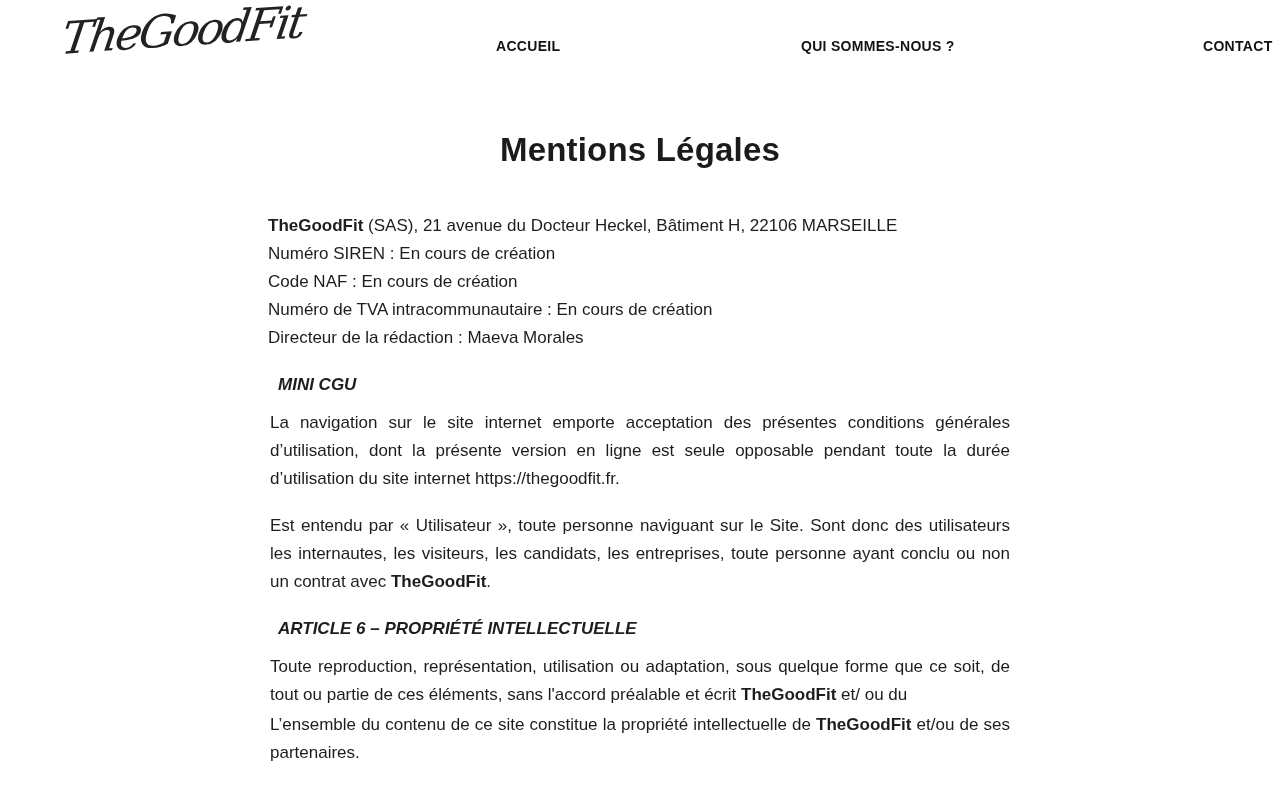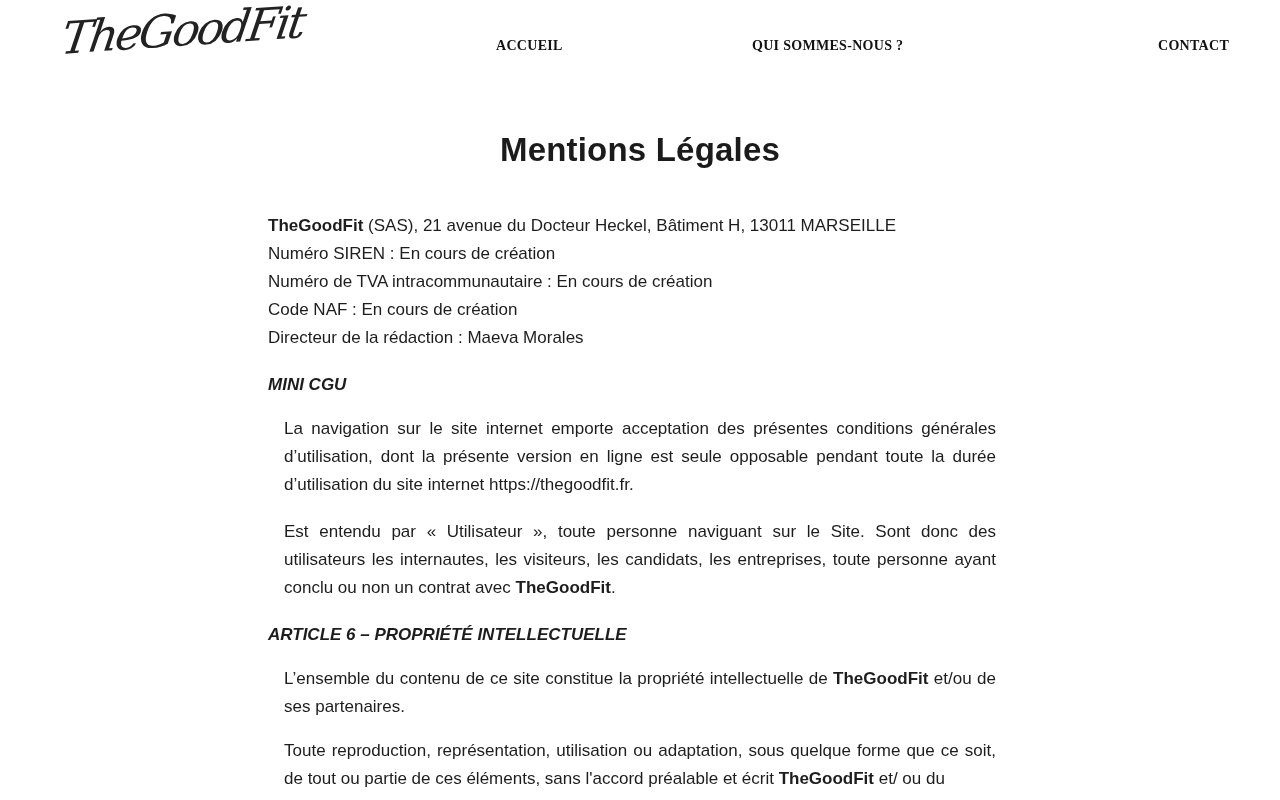--- a/index.html
+++ b/index.html
@@ -37,25 +37,24 @@
   .nav-link {
     position: absolute;
     top: 38px;
     font-size: 14px;
     font-weight: 700;
     letter-spacing: 0.3px;
     color: #121212;
     text-decoration: none;
     cursor: pointer;
     white-space: nowrap;
-    font-family: Liberation Serif, serif;
   }
   .nav-accueil  { left: 496px; }
-  .nav-qui      { left: 752px; }
-  .nav-contact  { left: 1158px; }
+  .nav-qui      { left: 801px; }
+  .nav-contact  { left: 1203px; }
 
   
   .page-title {
     margin: 30px 0 6px 0;
     text-align: center;
     font-size: 33px;
     line-height: 40px;
     font-weight: 700;
     color: #1b1b1b;
     letter-spacing: 0.2px;
@@ -65,29 +64,29 @@
   .content {
     width: 744px;
     margin: 42px auto 0 auto;
     font-size: 17px;
     line-height: 28px;
     color: #1d1d1d;
   }
   .info-line { line-height: 28px; }
   .section { margin-top: 19px; }
   .section-heading {
-    margin: 0;
+    margin: 10px;
     font-size: 17px;
     line-height: 28px;
     font-weight: 700;
     font-style: italic;
     color: #1d1d1d;
   }
   .section p {
-    margin: 16px;
+    margin: 2px;
     text-align: justify;
   }
   b, strong { font-weight: 700; }
 </style>
 </head>
 <body>
 
 <header class="site-header">
   <div class="logo">TheGoodFit</div>
   <nav>
@@ -96,36 +95,36 @@
     <a class="nav-link nav-contact">CONTACT</a>
   </nav>
 </header>
 
 <h1 class="page-title">Mentions Légales</h1>
 
 <main class="content">
 
   <div class="info-block">
     <div class="info-line">
-      <strong>TheGoodFit</strong><span> (SAS), 21 avenue du Docteur Heckel, Bâtiment H, 13011 MARSEILLE</span>
+      <strong>TheGoodFit</strong><span> (SAS), 21 avenue du Docteur Heckel, Bâtiment H, 22106 MARSEILLE</span>
     </div>
     <div class="info-line">Numéro SIREN : En cours de création</div>
+    <div class="info-line">Code NAF : En cours de création</div>
     <div class="info-line">Numéro de TVA intracommunautaire : En cours de création</div>
-    <div class="info-line">Code NAF : En cours de création</div>
     <div class="info-line">Directeur de la rédaction : Maeva Morales</div>
   </div>
 
   <section class="section">
     <h2 class="section-heading">MINI CGU</h2>
     <p>La navigation sur le site internet emporte acceptation des présentes conditions générales d’utilisation, dont la présente version en ligne est seule opposable pendant toute la durée d’utilisation du site internet https://thegoodfit.fr.</p>
   </section>
 
   <section class="section">
     <p><span>Est entendu par « Utilisateur », toute personne naviguant sur le Site. Sont donc des utilisateurs les internautes, les visiteurs, les candidats, les entreprises, toute personne ayant conclu ou non un contrat avec </span><strong>TheGoodFit</strong><span>.</span></p>
   </section>
 
   <section class="section">
     <h2 class="section-heading">ARTICLE 6 – PROPRIÉTÉ INTELLECTUELLE</h2>
+    <p><span>Toute reproduction, représentation, utilisation ou adaptation, sous quelque forme que ce soit, de tout ou partie de ces éléments, sans l'accord préalable et écrit </span><strong>TheGoodFit</strong><span> et/ ou du</span></p>
     <p><span>L’ensemble du contenu de ce site constitue la propriété intellectuelle de </span><strong>TheGoodFit</strong><span> et/ou de ses partenaires.</span></p>
-    <p><span>Toute reproduction, représentation, utilisation ou adaptation, sous quelque forme que ce soit, de tout ou partie de ces éléments, sans l'accord préalable et écrit </span><strong>TheGoodFit</strong><span> et/ ou du</span></p>
   </section>
 
 </main>
 
 </body></html>

